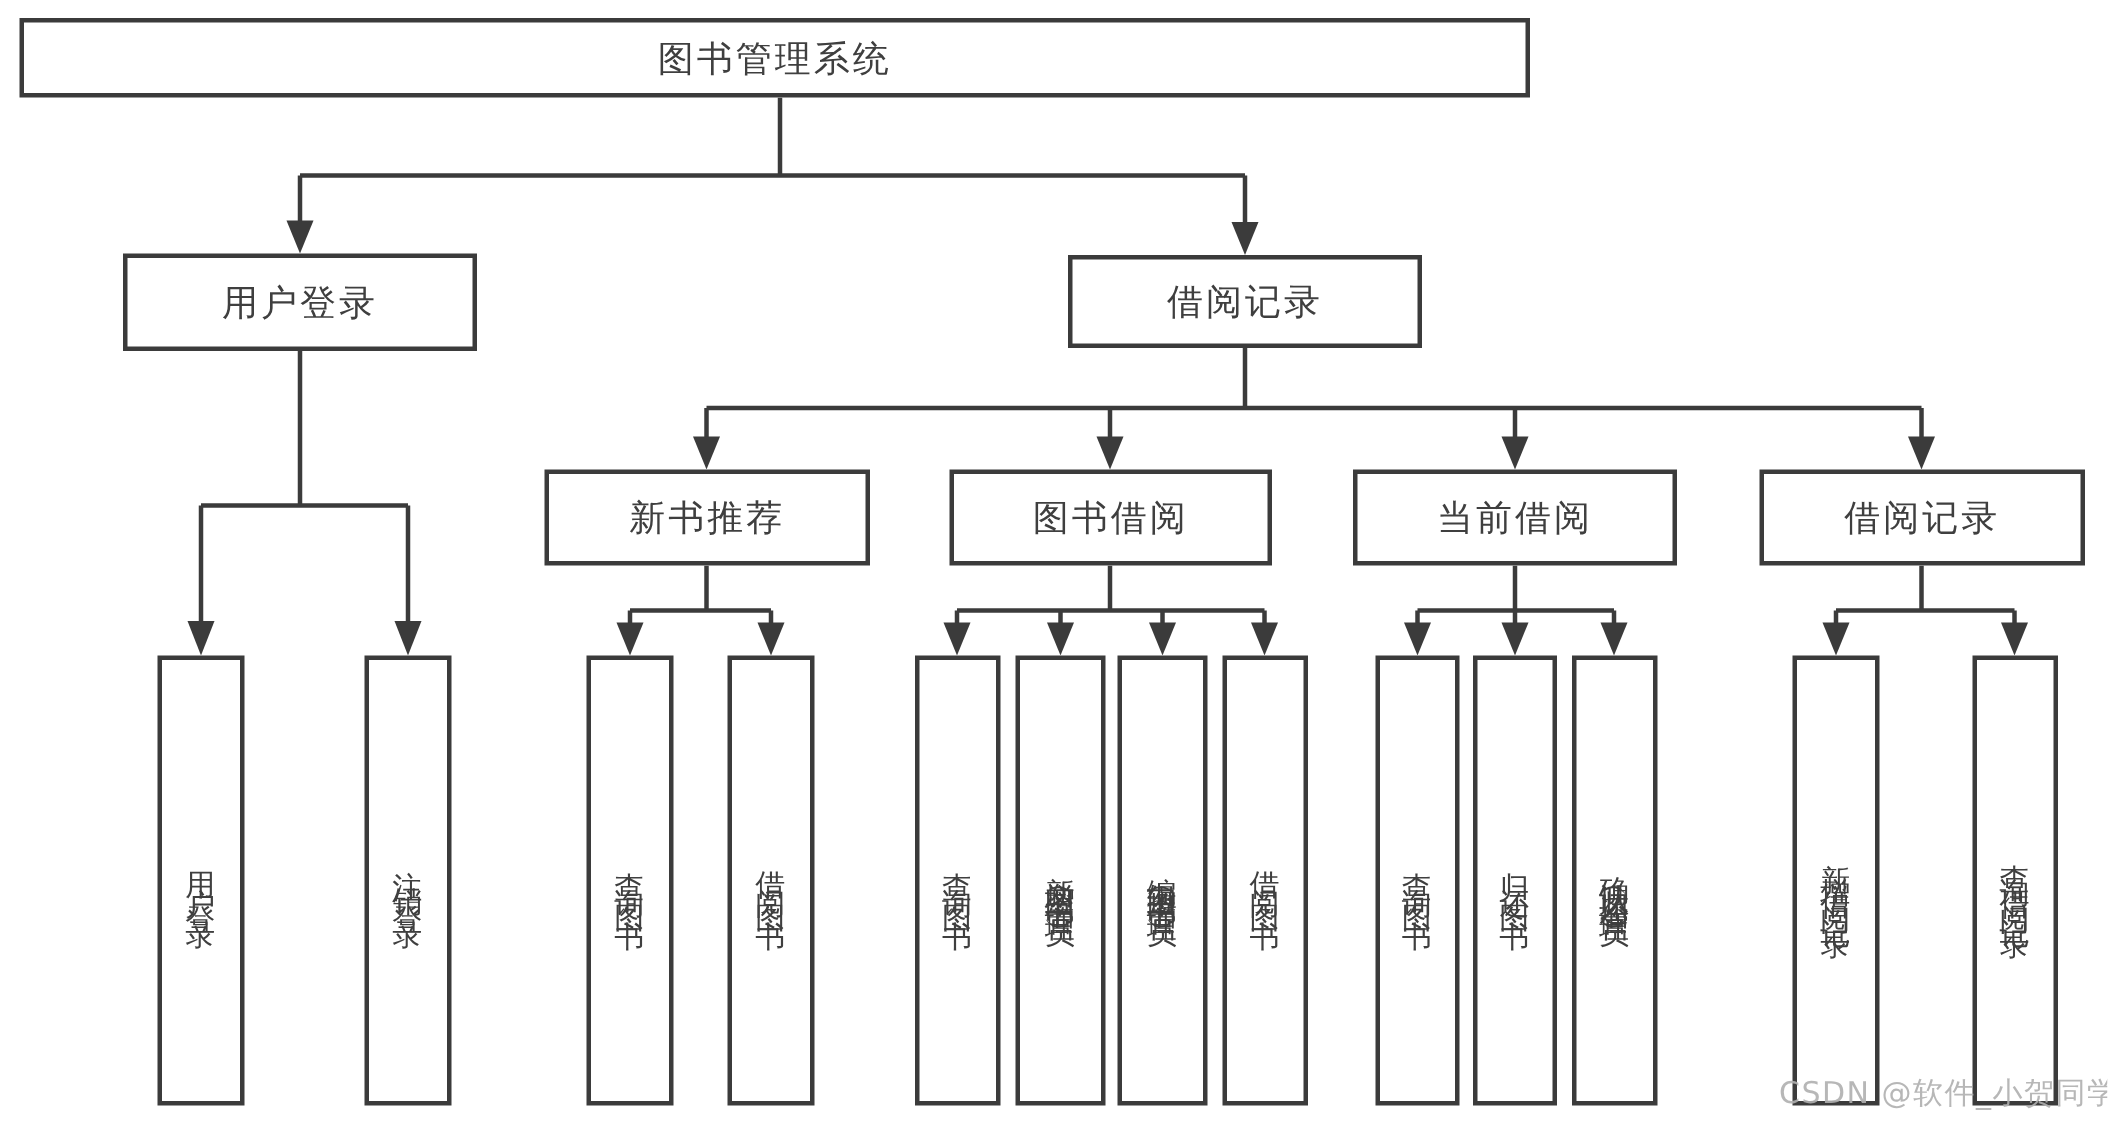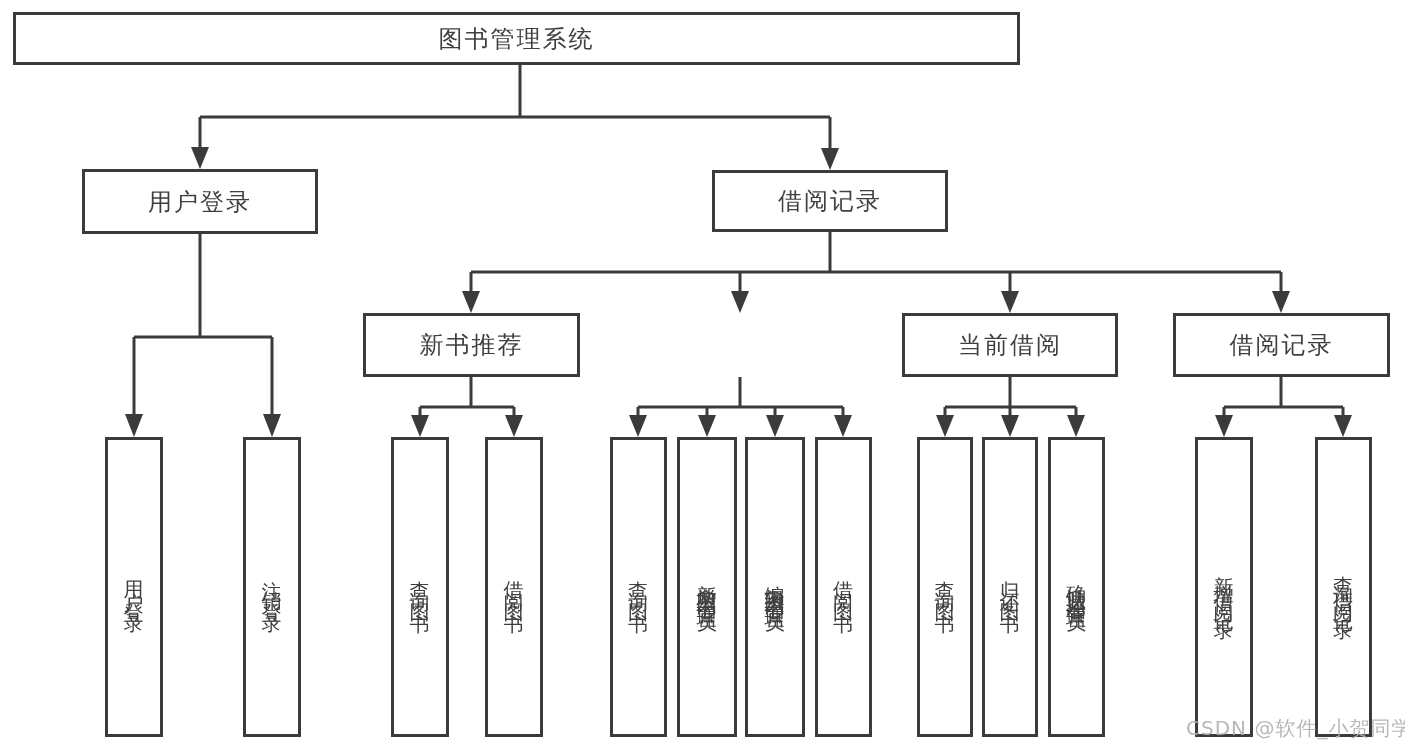--- a/index.html
+++ b/index.html
@@ -124,20 +124,23 @@
   <div class="box hbox" style="left:82px;top:169px;width:236px;height:65px">
     <span>用户登录</span>
   </div>
   <div class="box hbox" style="left:712px;top:170px;width:236px;height:62px">
     <span>借阅记录</span>
   </div>
 
   <div class="box hbox" style="left:363px;top:313px;width:217px;height:64px">
     <span>新书推荐</span>
   </div>
+  <div class="box hbox" style="left:633px;top:313px;width:215px;height:64px">
+    <span>图书借阅</span>
+  </div>
   <div class="box hbox" style="left:902px;top:313px;width:216px;height:64px">
     <span>当前借阅</span>
   </div>
   <div class="box hbox" style="left:1173px;top:313px;width:217px;height:64px">
     <span>借阅记录</span>
   </div>
 
   <div class="box vbox" style="left:105px;top:437px;width:58px;height:300px">
     <span class="vlabel ls-wide">用户登录</span>
   </div>

